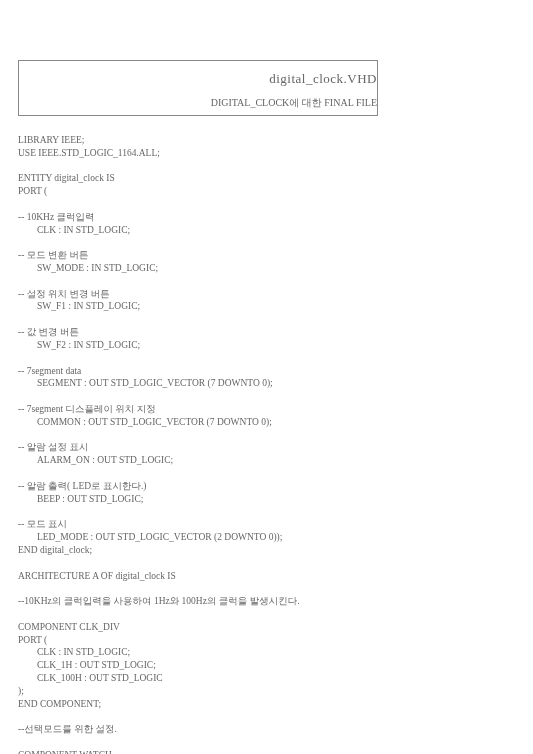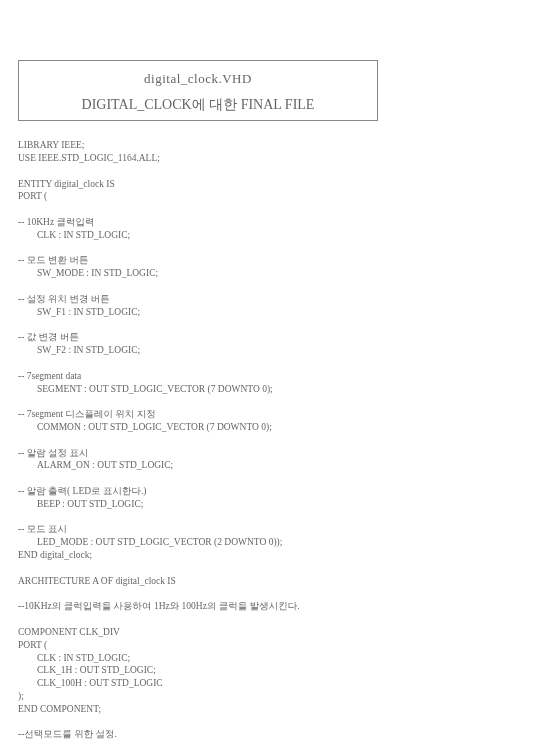--- a/index.html
+++ b/index.html
@@ -11,30 +11,30 @@
     font-size: 10px;
     color: #555;
     padding: 60px 18px 18px 18px;
     line-height: 1.3;
   }
   .title-box {
     border: 1px solid #888;
     padding: 10px 0 6px 0;
     margin-bottom: 18px;
     width: 360px;
-    text-align: center;
+    text-align: right;
   }
   .title-box .main-title {
     font-size: 13px;
     color: #666;
     margin-bottom: 8px;
     letter-spacing: 0.5px;
   }
   .title-box .sub-title {
-    font-size: 14px;
+    font-size: 10px;
     color: #666;
   }
   .code {
     white-space: pre;
     font-family: "Times New Roman", serif;
     font-size: 9.5px;
     color: #666;
     line-height: 1.35;
   }
 </style>

